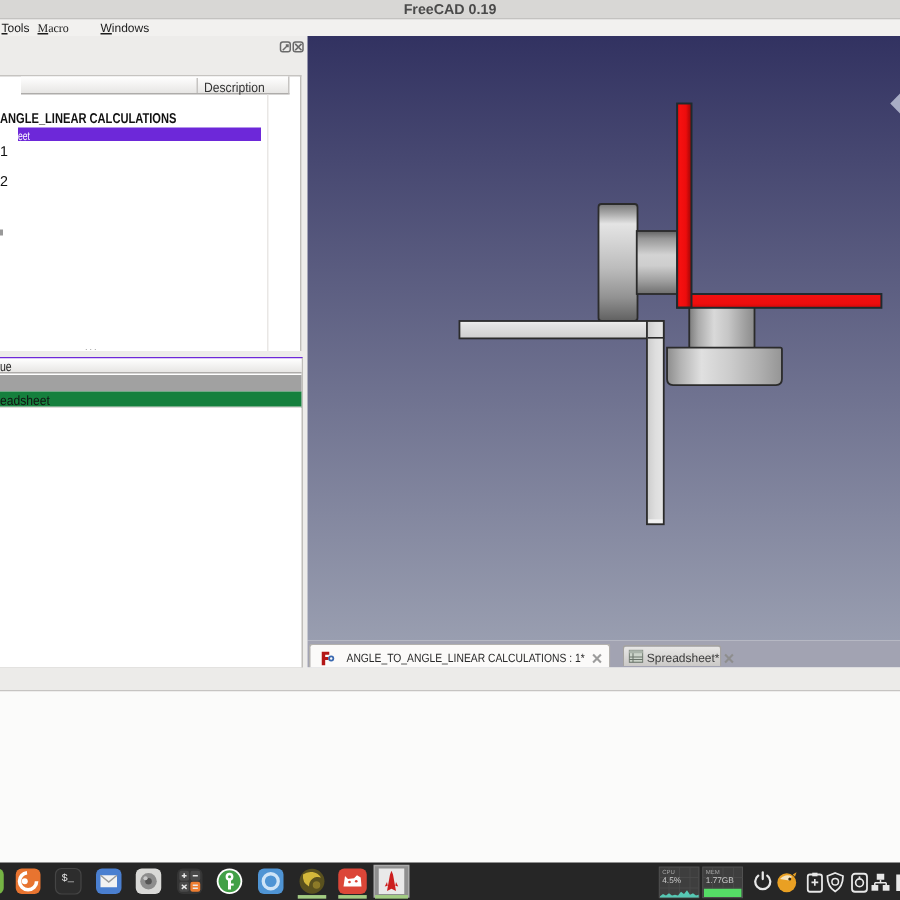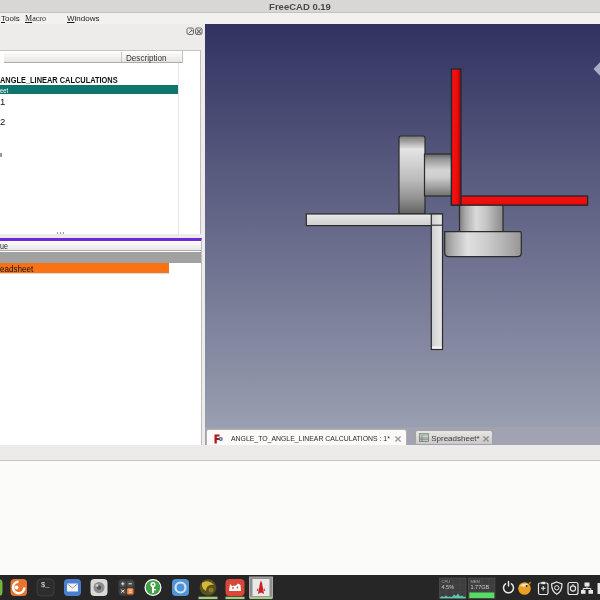--- a/index.html
+++ b/index.html
@@ -25,43 +25,43 @@
 
 <svg class="abs" style="left:186px;top:27px;" width="18" height="9" viewBox="0 0 18 9">
   <rect x="1" y="1" width="6.5" height="6.5" rx="1.5" fill="none" stroke="#6a6a6a" stroke-width="1"></rect>
   <path d="M2.5 6.5 L6 3 M4.5 3 L6 3 L6 4.5" stroke="#6a6a6a" stroke-width="1" fill="none"></path>
   <rect x="9.5" y="1" width="6.5" height="6.5" rx="1.5" fill="none" stroke="#6a6a6a" stroke-width="1"></rect>
   <path d="M10.8 2.3 L15 6.5 M15 2.3 L10.8 6.5" stroke="#6a6a6a" stroke-width="1.1"></path>
 </svg>
 
 <div class="abs" style="left:0;top:50px;width:201px;height:184px;background:#ffffff;border-right:1px solid #c0beba;border-top:1px solid #c6c4c1;">
 
-  <div class="abs" style="left:4px;top:0;width:179px;height:12px;background:linear-gradient(#ffffff,#e7e6e4);border-bottom:1px solid #aeacaa;border-right:1px solid #c6c4c2;">
+  <div class="abs" style="left:14px;top:0;width:179px;height:12px;background:linear-gradient(#ffffff,#e7e6e4);border-bottom:1px solid #aeacaa;border-right:1px solid #c6c4c2;">
     <div class="abs" style="left:117px;top:1px;width:1px;height:10px;background:#c6c4c2;"></div>
     <span class="abs" style="left:121.5px;top:1.5px;font-size:9px;color:#333;transform:scaleX(0.9);transform-origin:0 50%;">Description</span>
   </div>
 
   <div class="abs" style="left:0;top:22.5px;font-size:9.5px;font-weight:bold;color:#111;white-space:nowrap;transform:scaleX(0.78);transform-origin:0 50%;">ANGLE_LINEAR CALCULATIONS</div>
-  <div class="abs" style="left:0;top:34px;width:179px;height:8.5px;background:#0f766e;">
+  <div class="abs" style="left:12px;top:34px;width:162px;height:8.5px;background:#6d28d9;">
     <span class="abs" style="left:0;top:0.5px;font-size:8px;color:#fff;transform:scaleX(0.72);transform-origin:0 50%;">eet</span>
   </div>
   <div class="abs" style="left:0;top:45px;font-size:9.5px;color:#111;">1</div>
   <div class="abs" style="left:0;top:65px;font-size:9.5px;color:#111;">2</div>
   <div class="abs" style="left:0;top:102px;width:1.5px;height:4px;background:#999;"></div>
   <div class="abs" style="left:178px;top:12px;width:1px;height:171px;background:#e9e7e5;"></div>
 </div>
 
 <div class="abs" style="left:56px;top:232px;width:9px;height:2px;background:radial-gradient(circle 1px, #9a9a9a 50%, transparent 55%) 0 0/3px 2px repeat-x;"></div>
 
-<div class="abs" style="left:0;top:238px;width:202px;height:208px;background:#ffffff;border-right:1px solid #c0beba;border-top:3px solid #6d28d9;border-bottom:1.5px solid #b5b3b0;">
+<div class="abs" style="left:0;top:238px;width:202px;height:208px;background:#ffffff;border-right:1px solid #c0beba;border-top:1px solid #6d28d9;border-bottom:1.5px solid #b5b3b0;">
   <div class="abs" style="left:0;top:0;width:201px;height:10px;background:linear-gradient(#ffffff,#e7e6e4);border-bottom:1px solid #aeacaa;">
     <span class="abs" style="left:0;top:0;font-size:9px;color:#222;transform:scaleX(0.78);transform-origin:0 50%;">ue</span>
   </div>
   <div class="abs" style="left:0;top:11px;width:201px;height:10.5px;background:#a1a1a1;"></div>
-  <div class="abs" style="left:0;top:22px;width:169px;height:10.5px;background:#f97316;border-bottom:1px solid #dddbd9;text-align:right;">
+  <div class="abs" style="left:0;top:22px;width:201px;height:10.5px;background:#15803d;border-bottom:1px solid #dddbd9;text-align:right;">
     <span class="abs" style="left:0;top:1px;font-size:9px;color:#111;transform:scaleX(0.9);transform-origin:0 50%;">eadsheet</span>
   </div>
 </div>
 
 <div class="abs" style="left:205px;top:24px;width:395px;height:403px;background:linear-gradient(rgb(50,50,97), rgb(153,158,176));"></div>
 
 <svg class="abs" style="left:205px;top:24px;" width="395" height="403" viewBox="205 24 395 403">
   <defs>
     <linearGradient id="flange" x1="0" y1="0" x2="0" y2="1">
       <stop offset="0" stop-color="#787878"></stop>
@@ -149,21 +149,21 @@
     <path d="M0.5 9.5 L0.5 0.5 L5.5 0.5 L5.5 2.5 L2.8 2.5 L2.8 4 L5 4 L5 6 L2.8 6 L2.8 9.5 Z" fill="#b31616"></path>
     <circle cx="6.8" cy="5" r="2" fill="#3968b0"></circle>
     <circle cx="6.8" cy="5" r="0.8" fill="#fbfaf9"></circle>
   </svg>
   <span class="abs" style="left:24px;top:3.5px;font-size:8px;color:#2a2a2a;white-space:nowrap;transform:scaleX(0.86);transform-origin:0 50%;">ANGLE_TO_ANGLE_LINEAR CALCULATIONS : 1*</span>
   <svg class="abs" style="left:186.5px;top:4.5px;" width="8" height="8" viewBox="0 0 8 8">
     <path d="M1.4 1.4 L6.6 6.6 M6.6 1.4 L1.4 6.6" stroke="#9c9c9c" stroke-width="1.4"></path>
   </svg>
 </div>
 
-<div class="abs" style="left:414.7px;top:429.7px;width:78px;height:14.8px;background:linear-gradient(#e8e7e6,#cbc9c7);border:1px solid #a5a3a1;border-bottom:none;border-radius:2.5px 2.5px 0 0;">
+<div class="abs" style="left:414.7px;top:429.7px;width:66px;height:14.8px;background:linear-gradient(#e8e7e6,#cbc9c7);border:1px solid #a5a3a1;border-bottom:none;border-radius:2.5px 2.5px 0 0;">
   <svg class="abs" style="left:3.5px;top:2px;" width="10" height="9" viewBox="0 0 10 9">
     <rect x="0.5" y="0.5" width="9" height="8" fill="#ccd4ca" stroke="#6a746a" stroke-width="0.7"></rect>
     <path d="M3 0.5 L3 8.5 M0.5 5 L9.5 5 M0.5 6.7 L9.5 6.7" stroke="#6a746a" stroke-width="0.7"></path>
     <rect x="0.5" y="0.5" width="9" height="2" fill="#aab4aa"></rect>
   </svg>
   <span class="abs" style="left:15.5px;top:3px;font-size:8px;color:#3a3a3a;white-space:nowrap;">Spreadsheet*</span>
   <svg class="abs" style="left:66px;top:4px;" width="8" height="8" viewBox="0 0 8 8">
     <path d="M1.4 1.4 L6.6 6.6 M6.6 1.4 L1.4 6.6" stroke="#8e8e8e" stroke-width="1.4"></path>
   </svg>
 </div>

